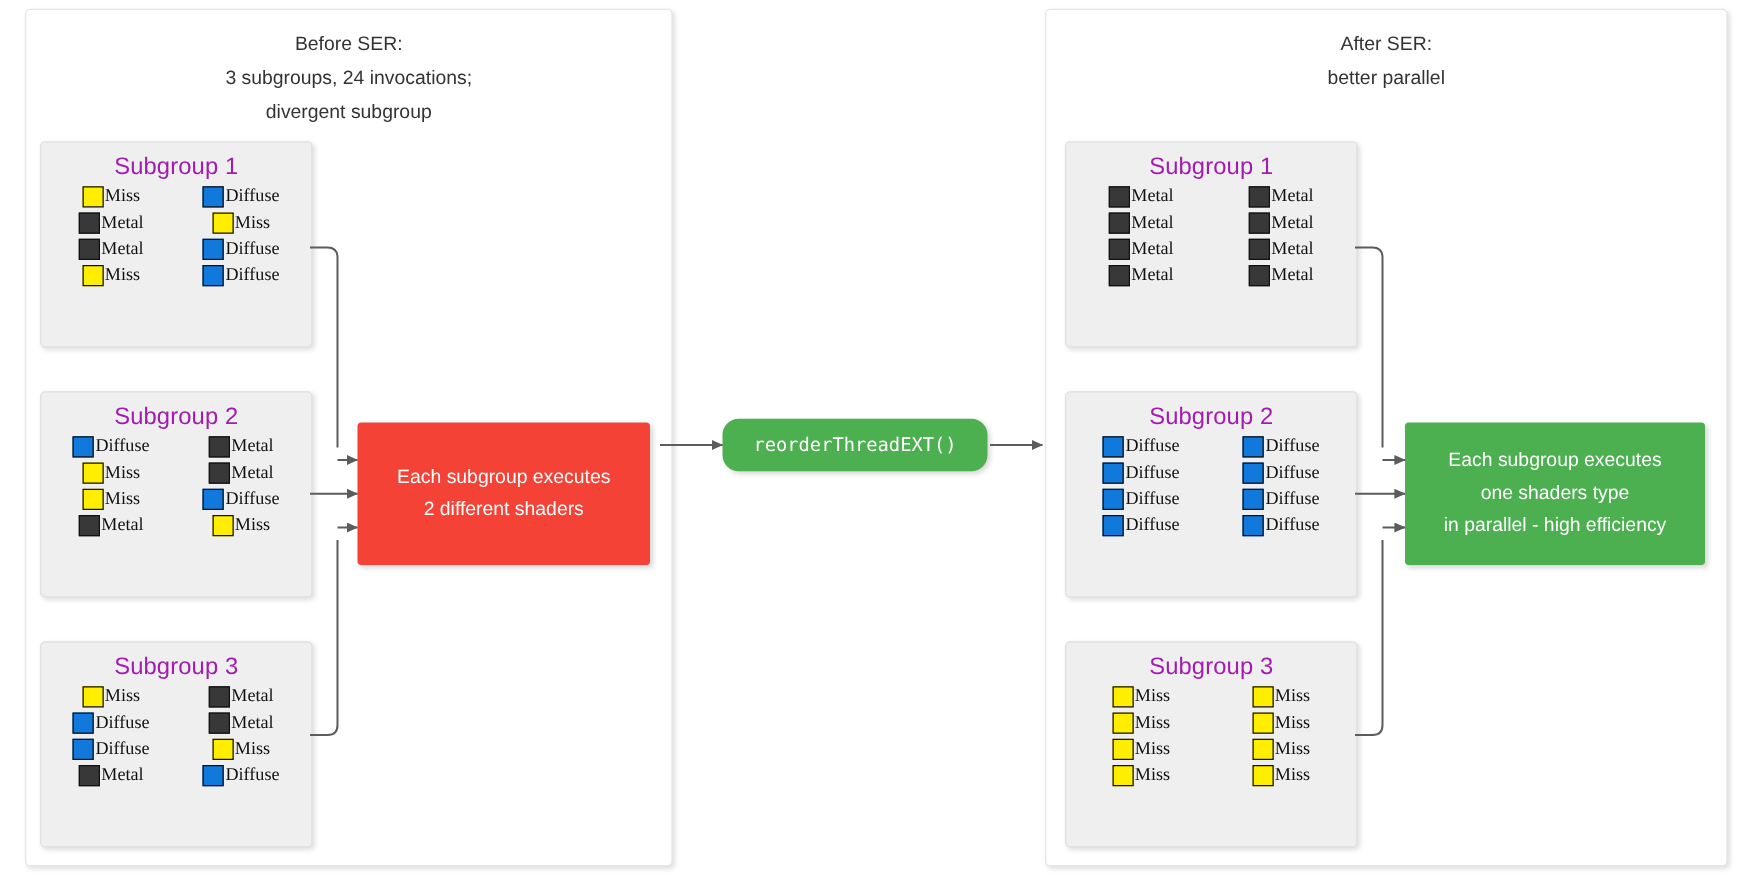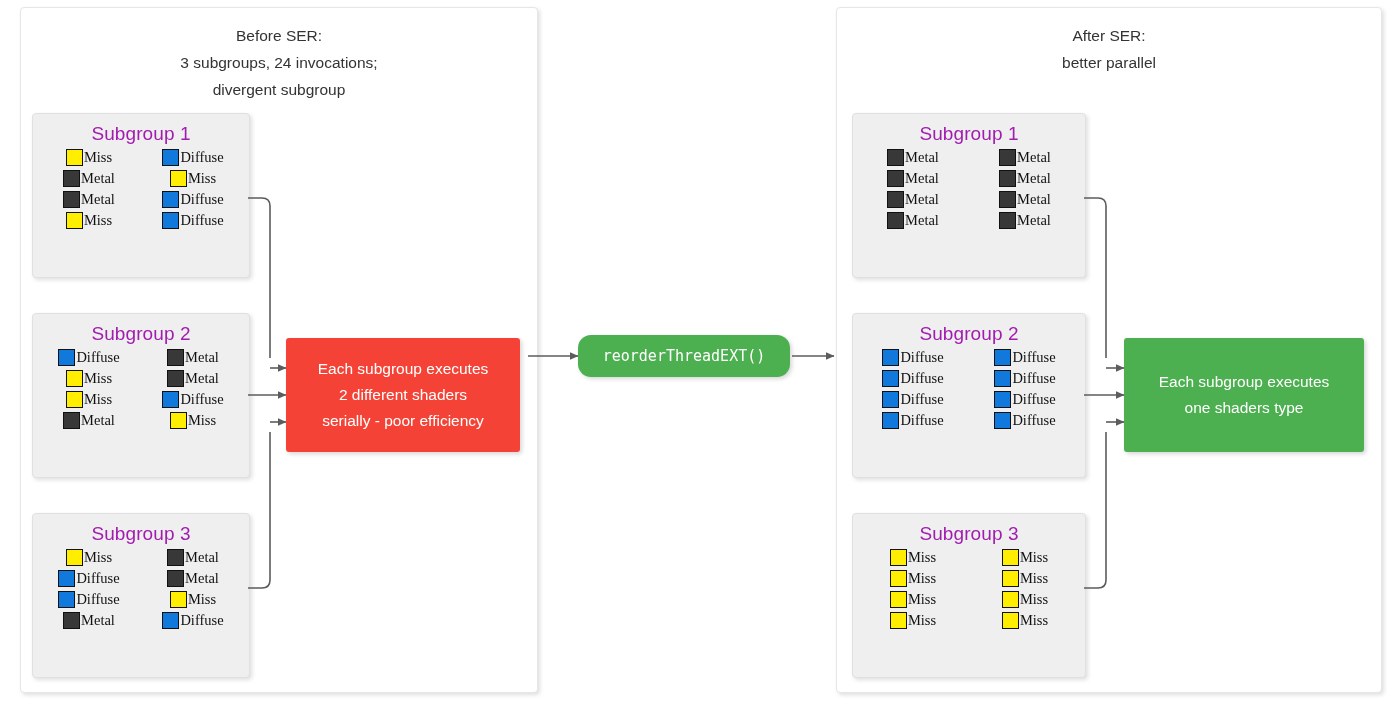--- a/index.html
+++ b/index.html
@@ -243,21 +243,20 @@
       <div class="cell">
           <span class="swatch sw-diffuse"></span>
           <span class="lbl">Diffuse</span>
         </div>
     </div>
   </div>
 
   <div class="resultbox" id="box-before-result">
     <span class="line">Each subgroup executes</span>
     <span class="line">2 different shaders</span>
-    <span class="line">serially - poor efficiency</span>
   </div>
 
   <div id="box-reorder">
     <span>reorderThreadEXT()</span>
   </div>
 
   <div class="panel" id="panel-after">
     <div class="panel-header">
       <span class="line">After SER:</span>
       <span class="line">better parallel</span>
@@ -374,20 +373,21 @@
       <div class="cell">
           <span class="swatch sw-miss"></span>
           <span class="lbl">Miss</span>
         </div>
     </div>
   </div>
 
   <div class="resultbox" id="box-after-result">
     <span class="line">Each subgroup executes</span>
     <span class="line">one shaders type</span>
+    <span class="line">in parallel - high efficiency</span>
   </div>
 
   <svg id="connectors" viewBox="0 0 1400 709">
     <defs>
       <marker id="arrowhead" markerWidth="9" markerHeight="8" refX="8.5" refY="4" orient="auto" markerUnits="userSpaceOnUse">
         <path d="M0,0 L9,4 L0,8 z" fill="#5c5c5c"></path>
       </marker>
     </defs>
 
     <path d="M248,198 L262,198 Q270,198 270,206 L270,358" fill="none" stroke="#5c5c5c" stroke-width="1.6"></path>

